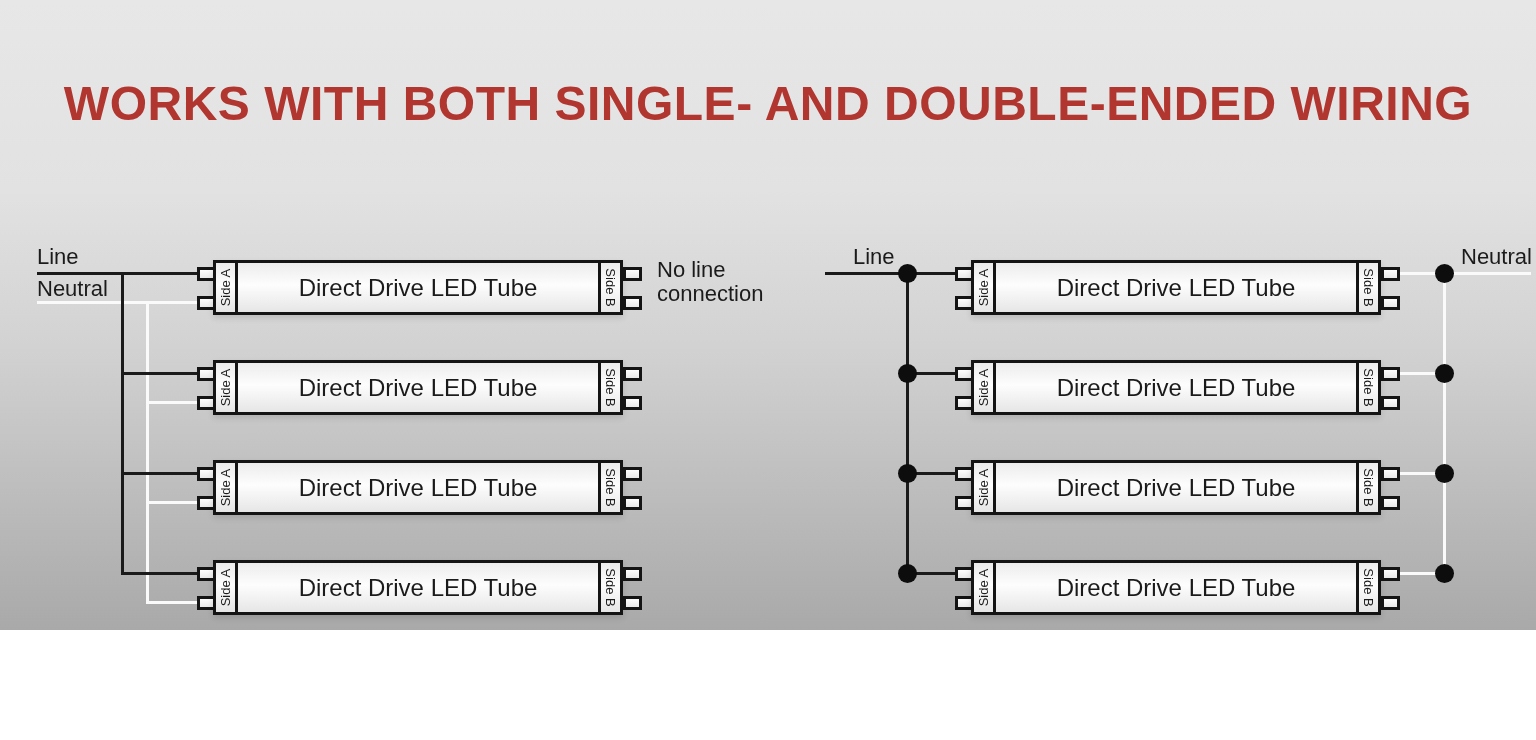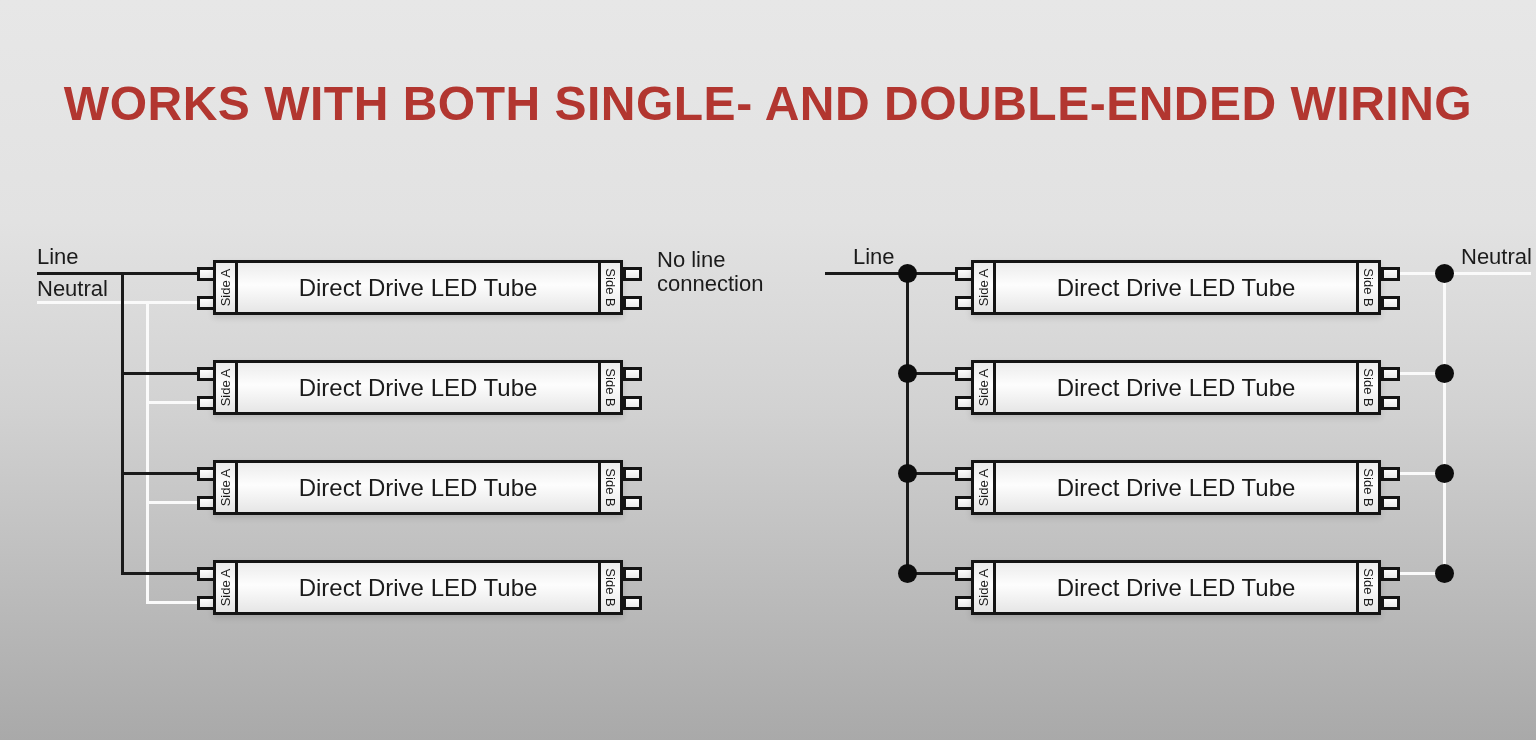--- a/index.html
+++ b/index.html
@@ -1,18 +1,18 @@
 <!DOCTYPE html>
 <html style="--title-color: #b23630; --text: #1b1b1b; --wire-line: #1a1a1a; --wire-neutral: #fafafa; --junction-dot: #0d0d0d; --tube-border: #141414; --background-top: #e7e7e7; --background-bottom: #a9a9a9;"><head>
 <meta charset="utf-8">
 <style>
   html,body{margin:0;padding:0;}
   .canvas{
     position:relative;
-    width:1536px;height:740px;
+    width:1536px;height:630px;
     overflow:hidden;
     font-family:"Liberation Sans","DejaVu Sans",sans-serif;
     background:linear-gradient(180deg,
       var(--background-top,#e7e7e7) 0%,
       #e2e2e2 30%,
       #d2d2d2 55%,
       #bdbdbd 78%,
       var(--background-bottom,#a9a9a9) 100%);
   }
   .page-title{
@@ -75,21 +75,21 @@
 <body>
 
 <div class="canvas">
 
   <h1 class="page-title">WORKS WITH BOTH SINGLE- AND DOUBLE-ENDED WIRING</h1>
 
   <div class="diagram d-left">
 
     <div class="lbl" style="left:37px;top:245px">Line</div>
     <div class="lbl" style="left:37px;top:277px">Neutral</div>
-    <div class="lbl" style="left:657px;top:248px">No line
+    <div class="lbl" style="left:657px;top:258px">No line
 connection</div>
 
     <div class="wire wh wwhite" style="left:37px;top:301px;width:160px"></div>
     <div class="wire wv wwhite" style="left:146px;top:301px;height:303px"></div>
     <div class="wire wh wwhite" style="left:146px;top:401px;width:54px"></div>
     <div class="wire wh wwhite" style="left:146px;top:501px;width:54px"></div>
     <div class="wire wh wwhite" style="left:146px;top:601px;width:54px"></div>
 
     <div class="wire wh wblack" style="left:37px;top:272px;width:160px"></div>
     <div class="wire wv wblack" style="left:121px;top:272px;height:303px"></div>

